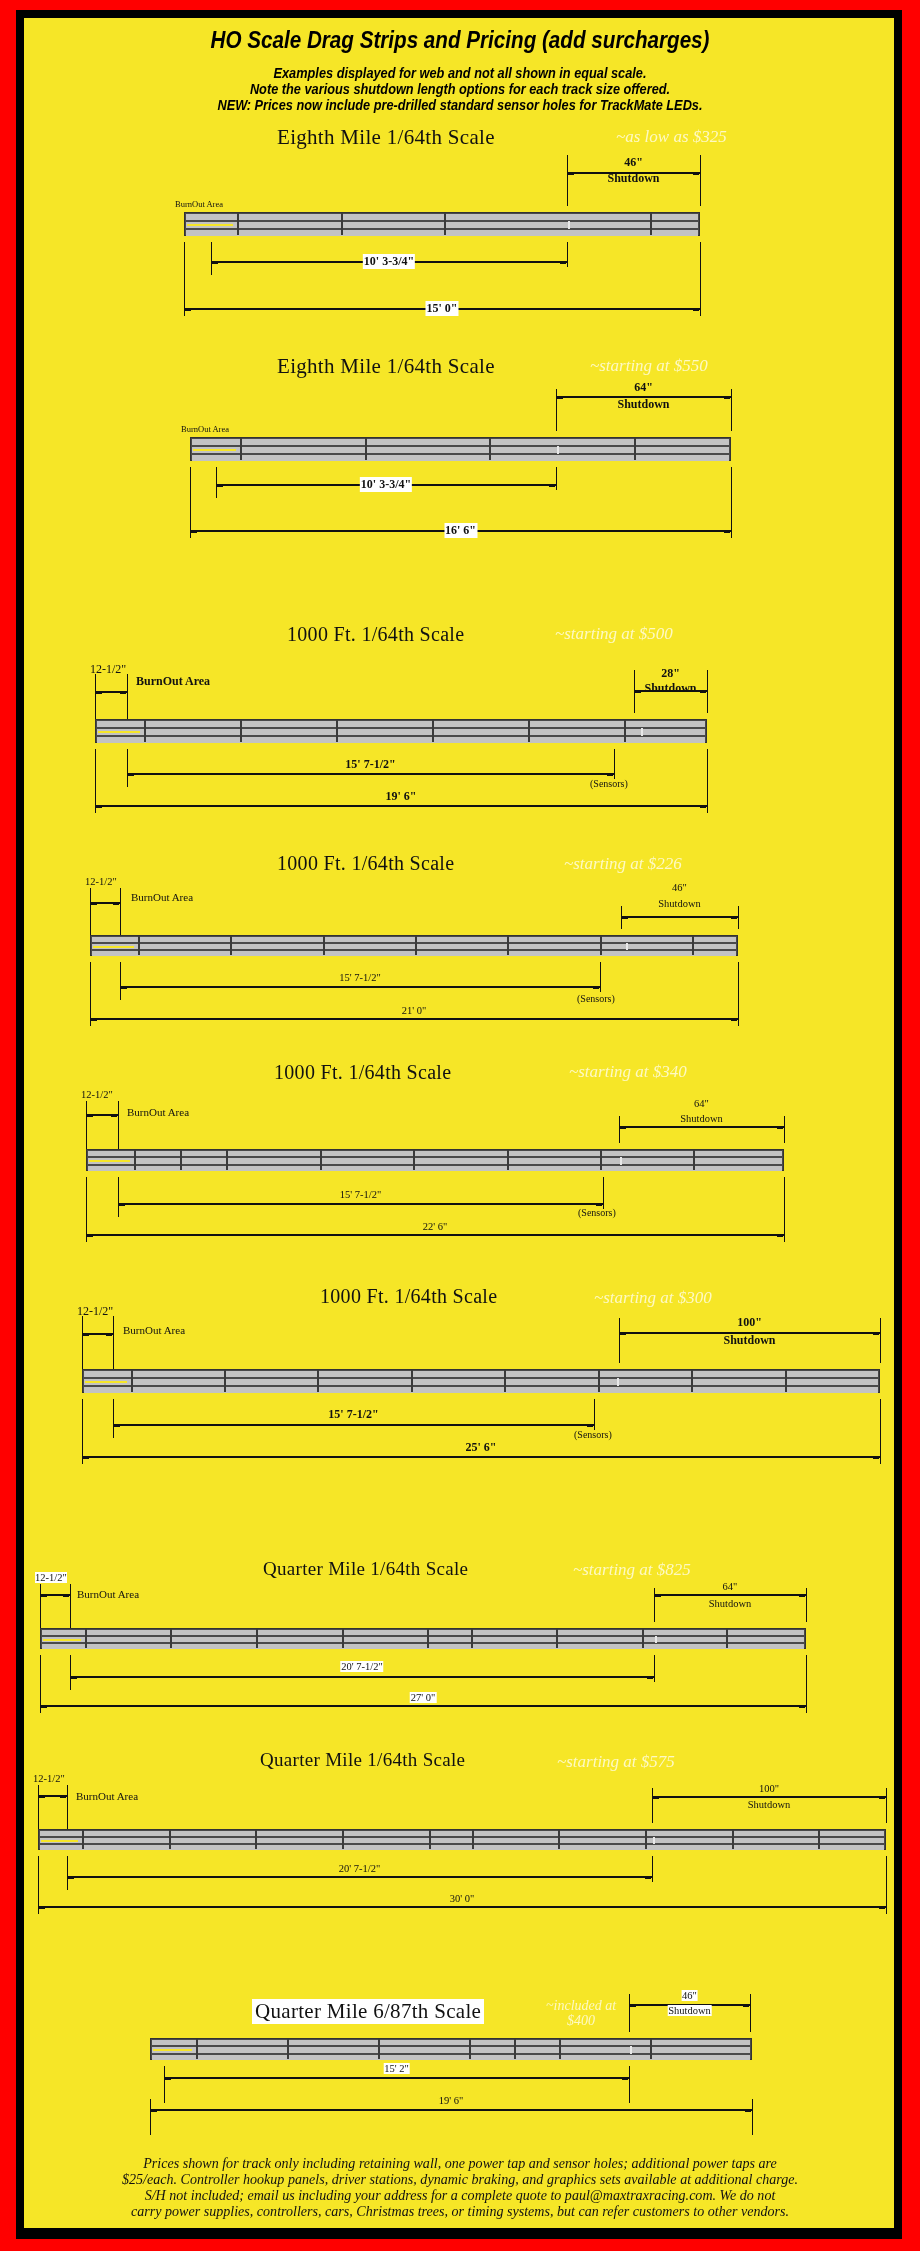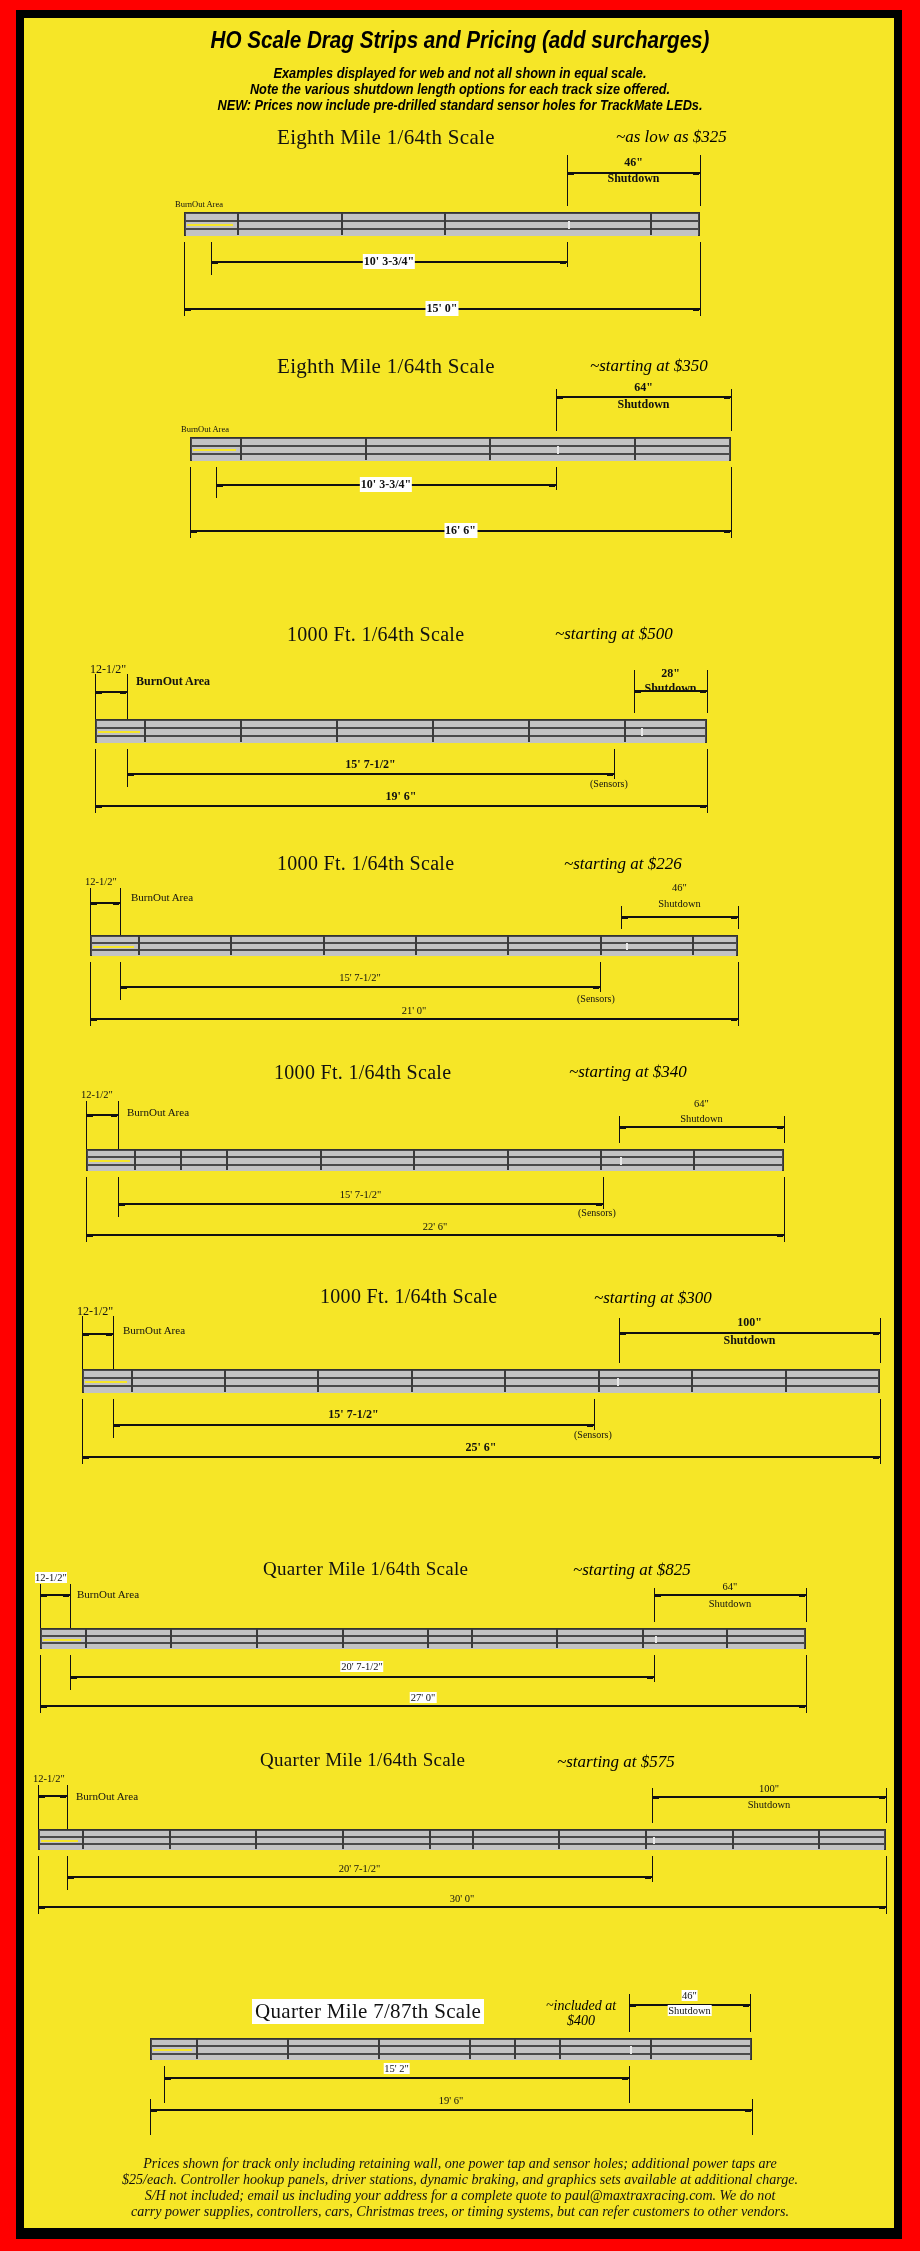--- a/index.html
+++ b/index.html
@@ -5,21 +5,21 @@
   html,body{margin:0;padding:0;}
   body{width:920px;height:2251px;position:relative;background:#ff0000;overflow:hidden;font-family:"Liberation Serif",serif;}
   #frame-black{position:absolute;left:16px;top:10px;width:886px;height:2229px;background:#000;}
   #frame-yellow{position:absolute;left:24px;top:18px;width:870px;height:2210px;background:#f6e627;}
   .abs{position:absolute;}
   .hdr{position:absolute;left:0;width:920px;text-align:center;font-family:"Liberation Sans",sans-serif;font-style:italic;font-weight:bold;color:#000;}
   #main-title{top:26px;font-size:24px;transform:scaleX(0.86);}
   .subline{font-size:14.5px;transform:scaleX(0.88);line-height:15px;}
   .dtitle{position:absolute;font-size:21px;color:#111;white-space:nowrap;letter-spacing:0.3px;}
   .dtitle.boxed{background:#fff;padding:0 3px;}
-  .dprice{position:absolute;font-size:17px;font-style:italic;color:#000000;white-space:nowrap;}
+  .dprice{position:absolute;font-size:17px;font-style:italic;color:#fef9c3;white-space:nowrap;}
   .track{position:absolute;background:#4a4a4a;box-sizing:border-box;border:1px solid #333;}
   .lane{position:absolute;left:1px;right:1px;background:#c3c3c3;}
   .seg{position:absolute;top:0;bottom:0;width:1.5px;background:#3a3a3a;}
   .burn-line{position:absolute;height:2px;background:#f6e627;}
   .sensor-mark{position:absolute;width:2px;background:#e8e8e8;}
   .vline{position:absolute;width:1px;background:#111;}
   .hline{position:absolute;height:1.5px;background:#111;}
   .arrow-l,.arrow-r{position:absolute;width:6px;height:3px;background:#111;}
   .dlabel{position:absolute;font-size:11px;color:#111;white-space:nowrap;transform:translateX(-50%);}
   .dlabel.bg{background:#fff;padding:0 1px;}
@@ -69,21 +69,21 @@
       <div class="dlabel bold bg" style="left: 389px; top: 254px; font-size: 12px;">10' 3-3/4"</div>
       <div class="vline" style="left: 184px; top: 242px; height: 74px;"></div>
       <div class="vline" style="left: 700px; top: 242px; height: 74px;"></div>
       <div class="hline" style="left: 184px; top: 308px; width: 516px;"></div>
       <div class="arrow-l" style="left: 185px; top: 307.5px;"></div>
       <div class="arrow-r" style="left: 693px; top: 307.5px;"></div>
       <div class="dlabel bold bg" style="left: 442px; top: 301px; font-size: 12px;">15' 0"</div>
     </div>
     <div class="abs" style="left: 0px; top: 0px;">
       <div class="dtitle" style="left: 277px; top: 354px; font-size: 21px;">Eighth Mile 1/64th Scale</div>
-      <div class="dprice" style="left: 590px; top: 356px;">~starting at $350</div>
+      <div class="dprice" style="left: 590px; top: 356px;">~starting at $550</div>
       <div class="track" style="left: 190px; top: 437px; width: 541px; height: 24px;">
         <div class="lane" style="top: 1px; height: 6px;"></div>
         <div class="lane" style="top: 9px; height: 6px;"></div>
         <div class="lane" style="top: 17px; height: 6px;"></div>
         <div class="seg" style="left: 49px;"></div>
         <div class="seg" style="left: 174px;"></div>
         <div class="seg" style="left: 298px;"></div>
         <div class="seg" style="left: 443px;"></div>
         <div class="burn-line" style="left: 2px; top: 11px; width: 43px;"></div>
         <div class="sensor-mark" style="left: 366px; top: 8px; height: 8px;"></div>
@@ -377,21 +377,21 @@
       <div class="arrow-r" style="left: 645px; top: 1875.5px;"></div>
       <div class="dlabel" style="left: 359.5px; top: 1863px; font-size: 10.5px;">20' 7-1/2"</div>
       <div class="vline" style="left: 38px; top: 1856px; height: 58px;"></div>
       <div class="vline" style="left: 886px; top: 1856px; height: 58px;"></div>
       <div class="hline" style="left: 38px; top: 1906px; width: 848px;"></div>
       <div class="arrow-l" style="left: 39px; top: 1905.5px;"></div>
       <div class="arrow-r" style="left: 879px; top: 1905.5px;"></div>
       <div class="dlabel" style="left: 462px; top: 1893px; font-size: 10.5px;">30' 0"</div>
     </div>
     <div class="abs" style="left: 0px; top: 0px;">
-      <div class="dtitle boxed" style="left: 252px; top: 1999px; font-size: 21px;">Quarter Mile 7/87th Scale</div>
+      <div class="dtitle boxed" style="left: 252px; top: 1999px; font-size: 21px;">Quarter Mile 6/87th Scale</div>
       <div class="dprice" style="left: 546px; top: 1998px; text-align: center; font-size: 14px; line-height: 15px;">
         <div>~included at</div>
         <div>$400</div>
       </div>
       <div class="track" style="left: 150px; top: 2038px; width: 602px; height: 22px;">
         <div class="lane" style="top: 1px; height: 5.33333px;"></div>
         <div class="lane" style="top: 8.33333px; height: 5.33333px;"></div>
         <div class="lane" style="top: 15.6667px; height: 5.33333px;"></div>
         <div class="seg" style="left: 45px;"></div>
         <div class="seg" style="left: 136px;"></div>

